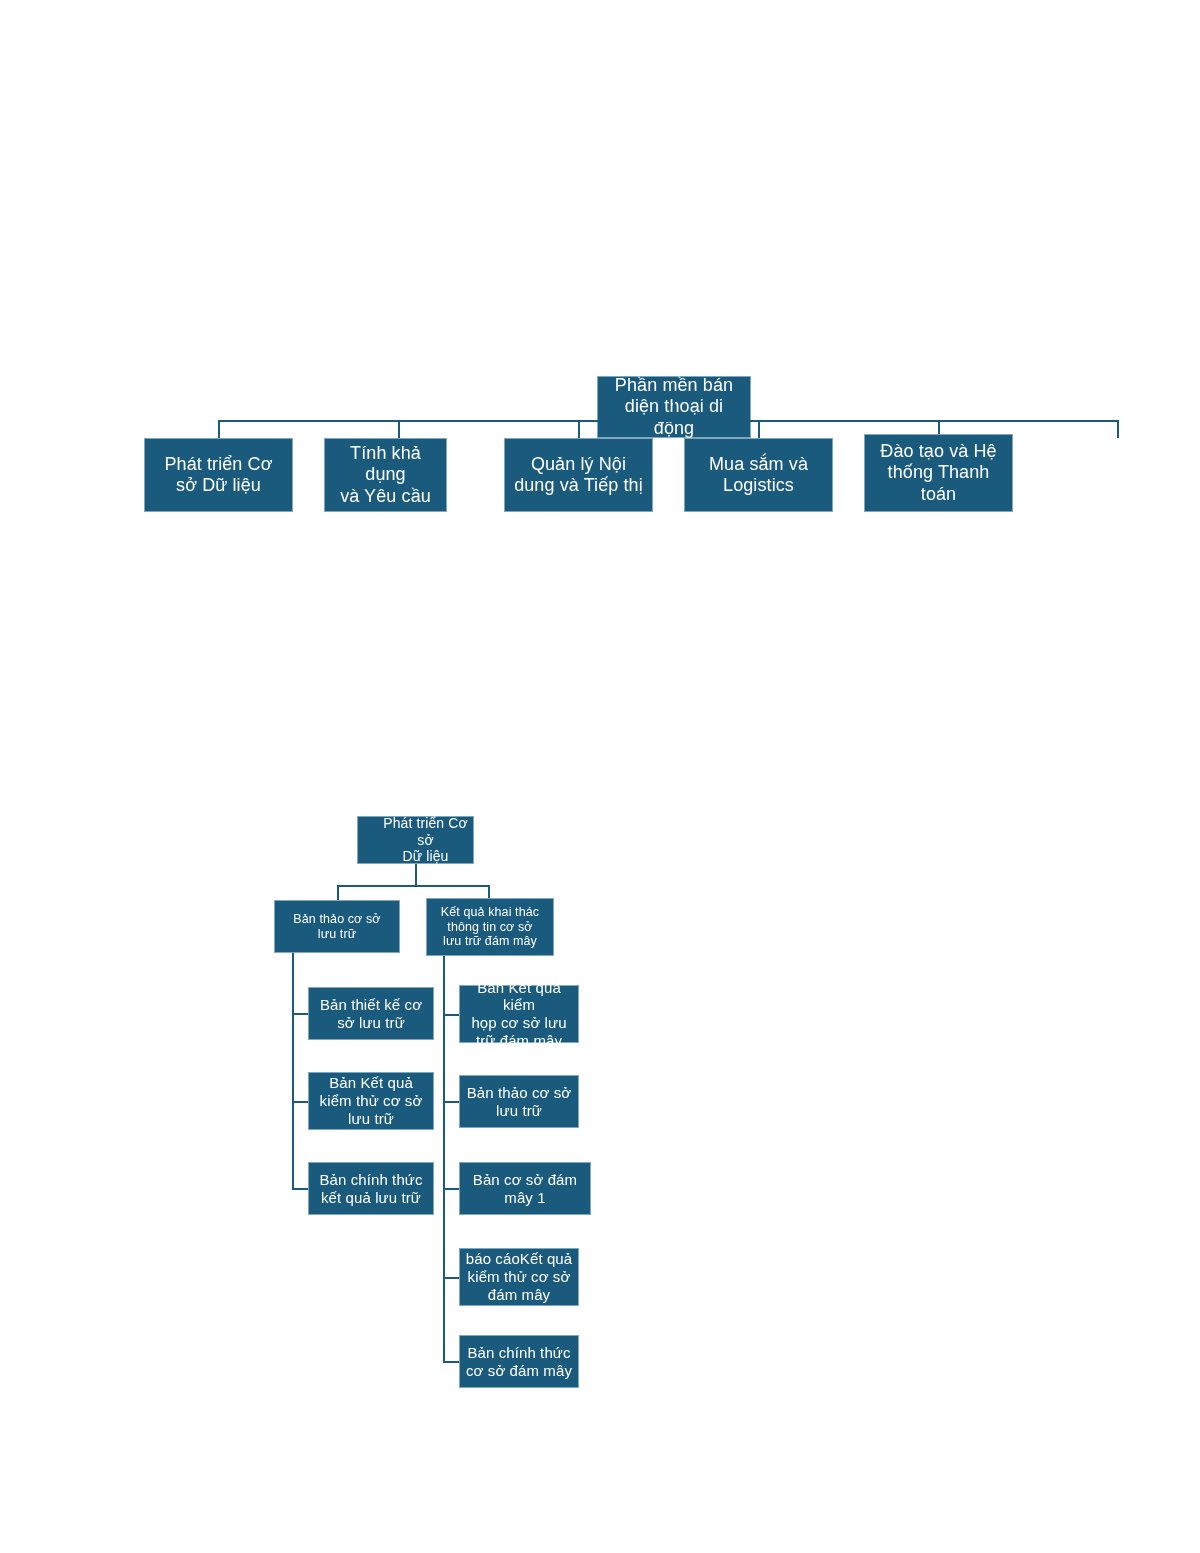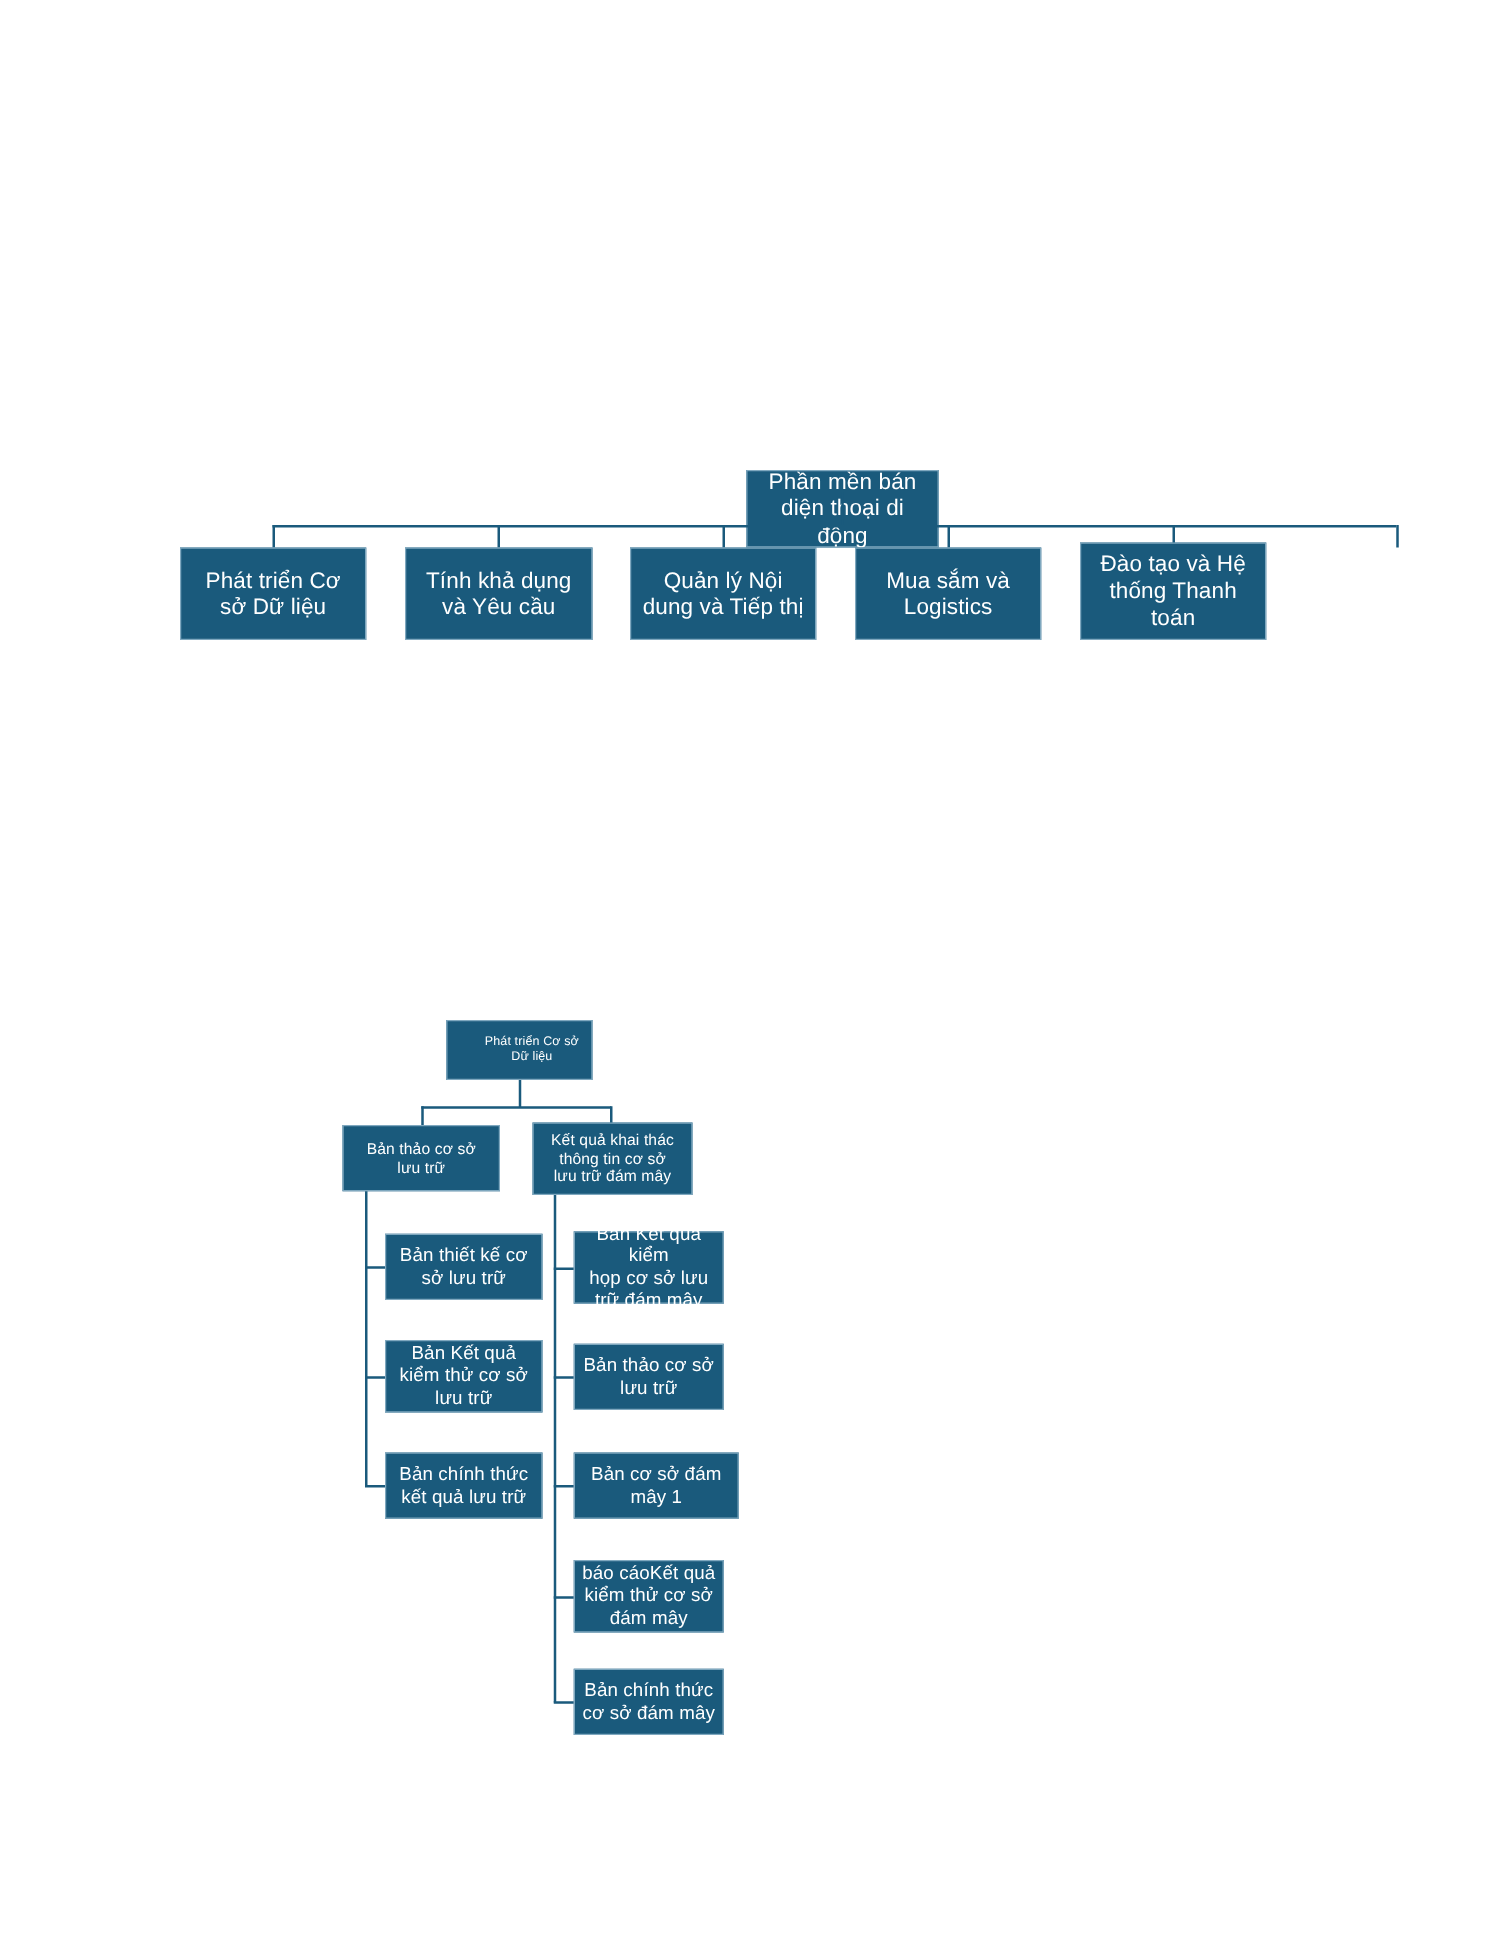--- a/index.html
+++ b/index.html
@@ -32,21 +32,21 @@
     justify-content: center;
     text-align: center;
     line-height: 1.18;
     letter-spacing: 0.1px;
     padding: 2px 4px;
     white-space: pre-line;
     word-break: break-word;
   }
   .lvl0 { font-size: 18px; margin-top: 44px; }
   .lvl1 { font-size: 18px; }
-  .sub-root { font-size: 10px; padding-left: 24px; }
+  .sub-root { font-size: 14px; padding-left: 24px; }
   .sub-lvl1 { font-size: 12.5px; }
   .sub-lvl2 { font-size: 15px; }
   .conn {
     position: absolute;
     background: #1a5a7c;
   }
   .conn.h { height: 2px; }
   .conn.v { width: 2px; }
 </style>
 </head>
@@ -64,21 +64,21 @@
 
   <div class="conn v" style="left:218px; top:420px; height:18px;"></div>
   <div class="conn v" style="left:398px; top:420px; height:18px;"></div>
   <div class="conn v" style="left:578px; top:420px; height:18px;"></div>
   <div class="conn v" style="left:758px; top:420px; height:18px;"></div>
   <div class="conn v" style="left:938px; top:420px; height:18px;"></div>
   <div class="conn v" style="left:1117px; top:420px; height:18px;"></div>
 
   <div class="node lvl1" style="left:144px; top:438px; width:149px; height:74px;">Phát triển Cơ
 sở Dữ liệu</div>
-  <div class="node lvl1" style="left:324px; top:438px; width:150px; height:74px;">Tính khả dụng
+  <div class="node lvl1" style="left:324px; top:438px; width:123px; height:74px;">Tính khả dụng
 và Yêu cầu</div>
   <div class="node lvl1" style="left:504px; top:438px; width:149px; height:74px;">Quản lý Nội
 dung và Tiếp thị</div>
   <div class="node lvl1" style="left:684px; top:438px; width:149px; height:74px;">Mua sắm và
 Logistics</div>
   <div class="node lvl1" style="left:864px; top:434px; width:149px; height:78px;">Đào tạo và Hệ
 thống Thanh
 toán</div>
 
   <div class="node sub-root" style="left:357px; top:816px; width:117px; height:48px;">Phát triển Cơ sở

